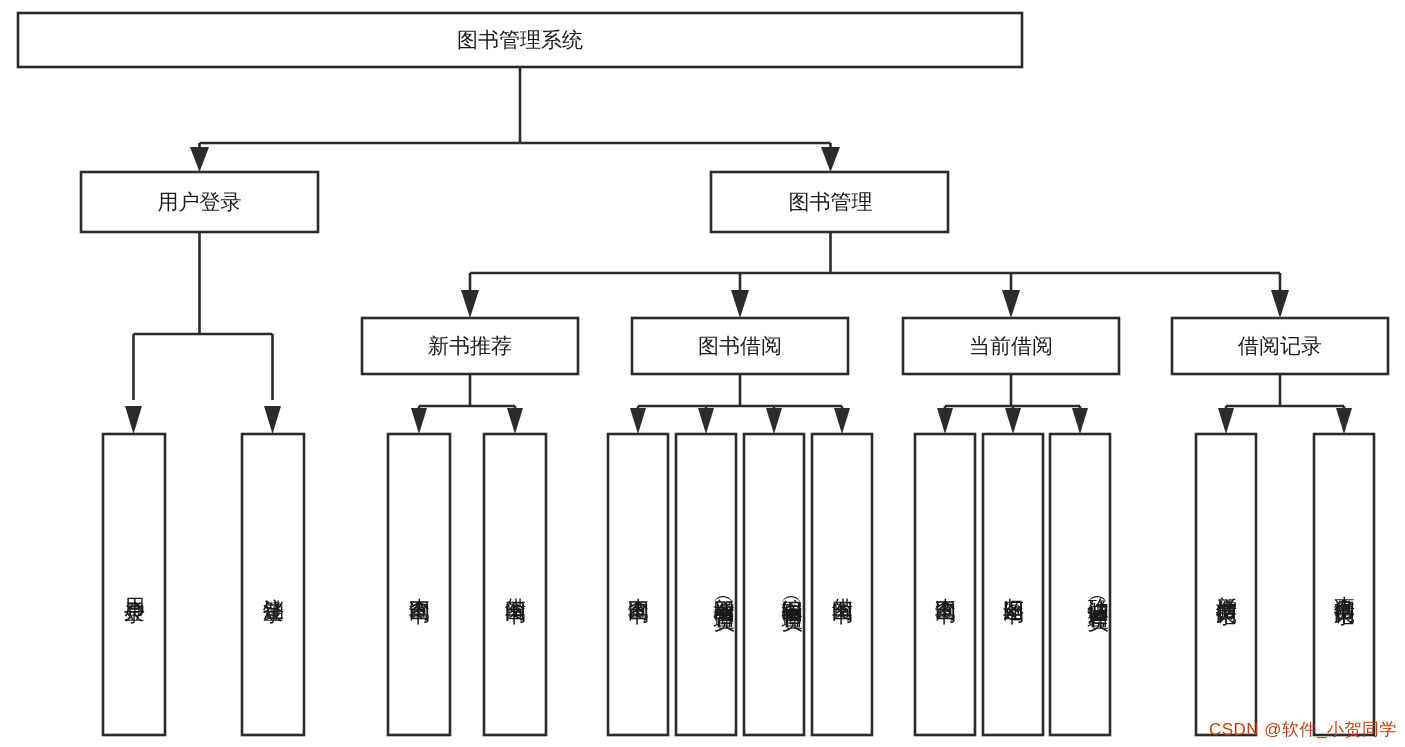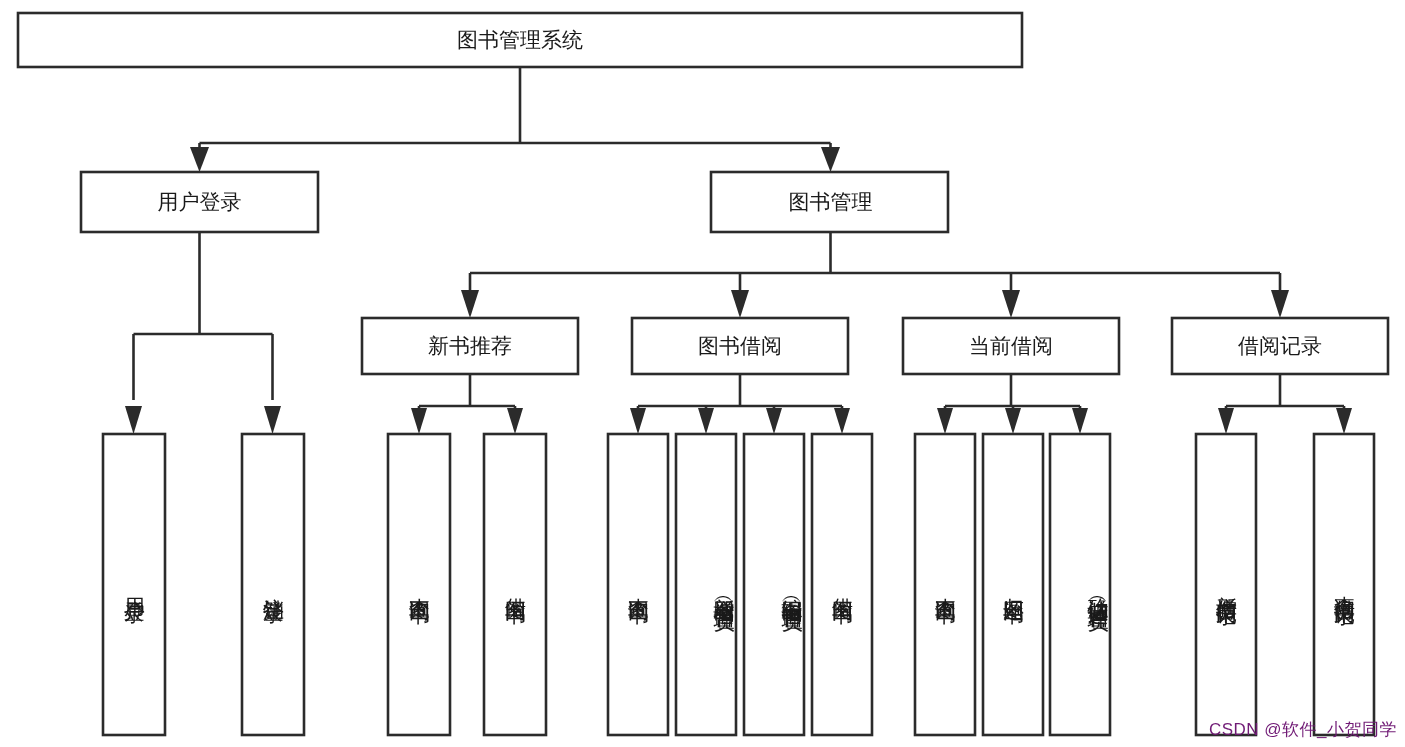--- a/index.html
+++ b/index.html
@@ -62,21 +62,21 @@
     color: #1a1a1a;
     font-family: "Liberation Sans", "DejaVu Sans", sans-serif;
     white-space: nowrap;
     pointer-events: none;
   }
   .watermark {
     position: absolute;
     right: 8px;
     bottom: 6px;
     font-size: 17px;
-    color: #701a75;
+    color: #c2410c;
     font-family: "Liberation Sans", "DejaVu Sans", sans-serif;
     letter-spacing: 0.5px;
     white-space: nowrap;
   }
 </style>
 </head>
 <body>
 
 <div id="diagram-root">
 

